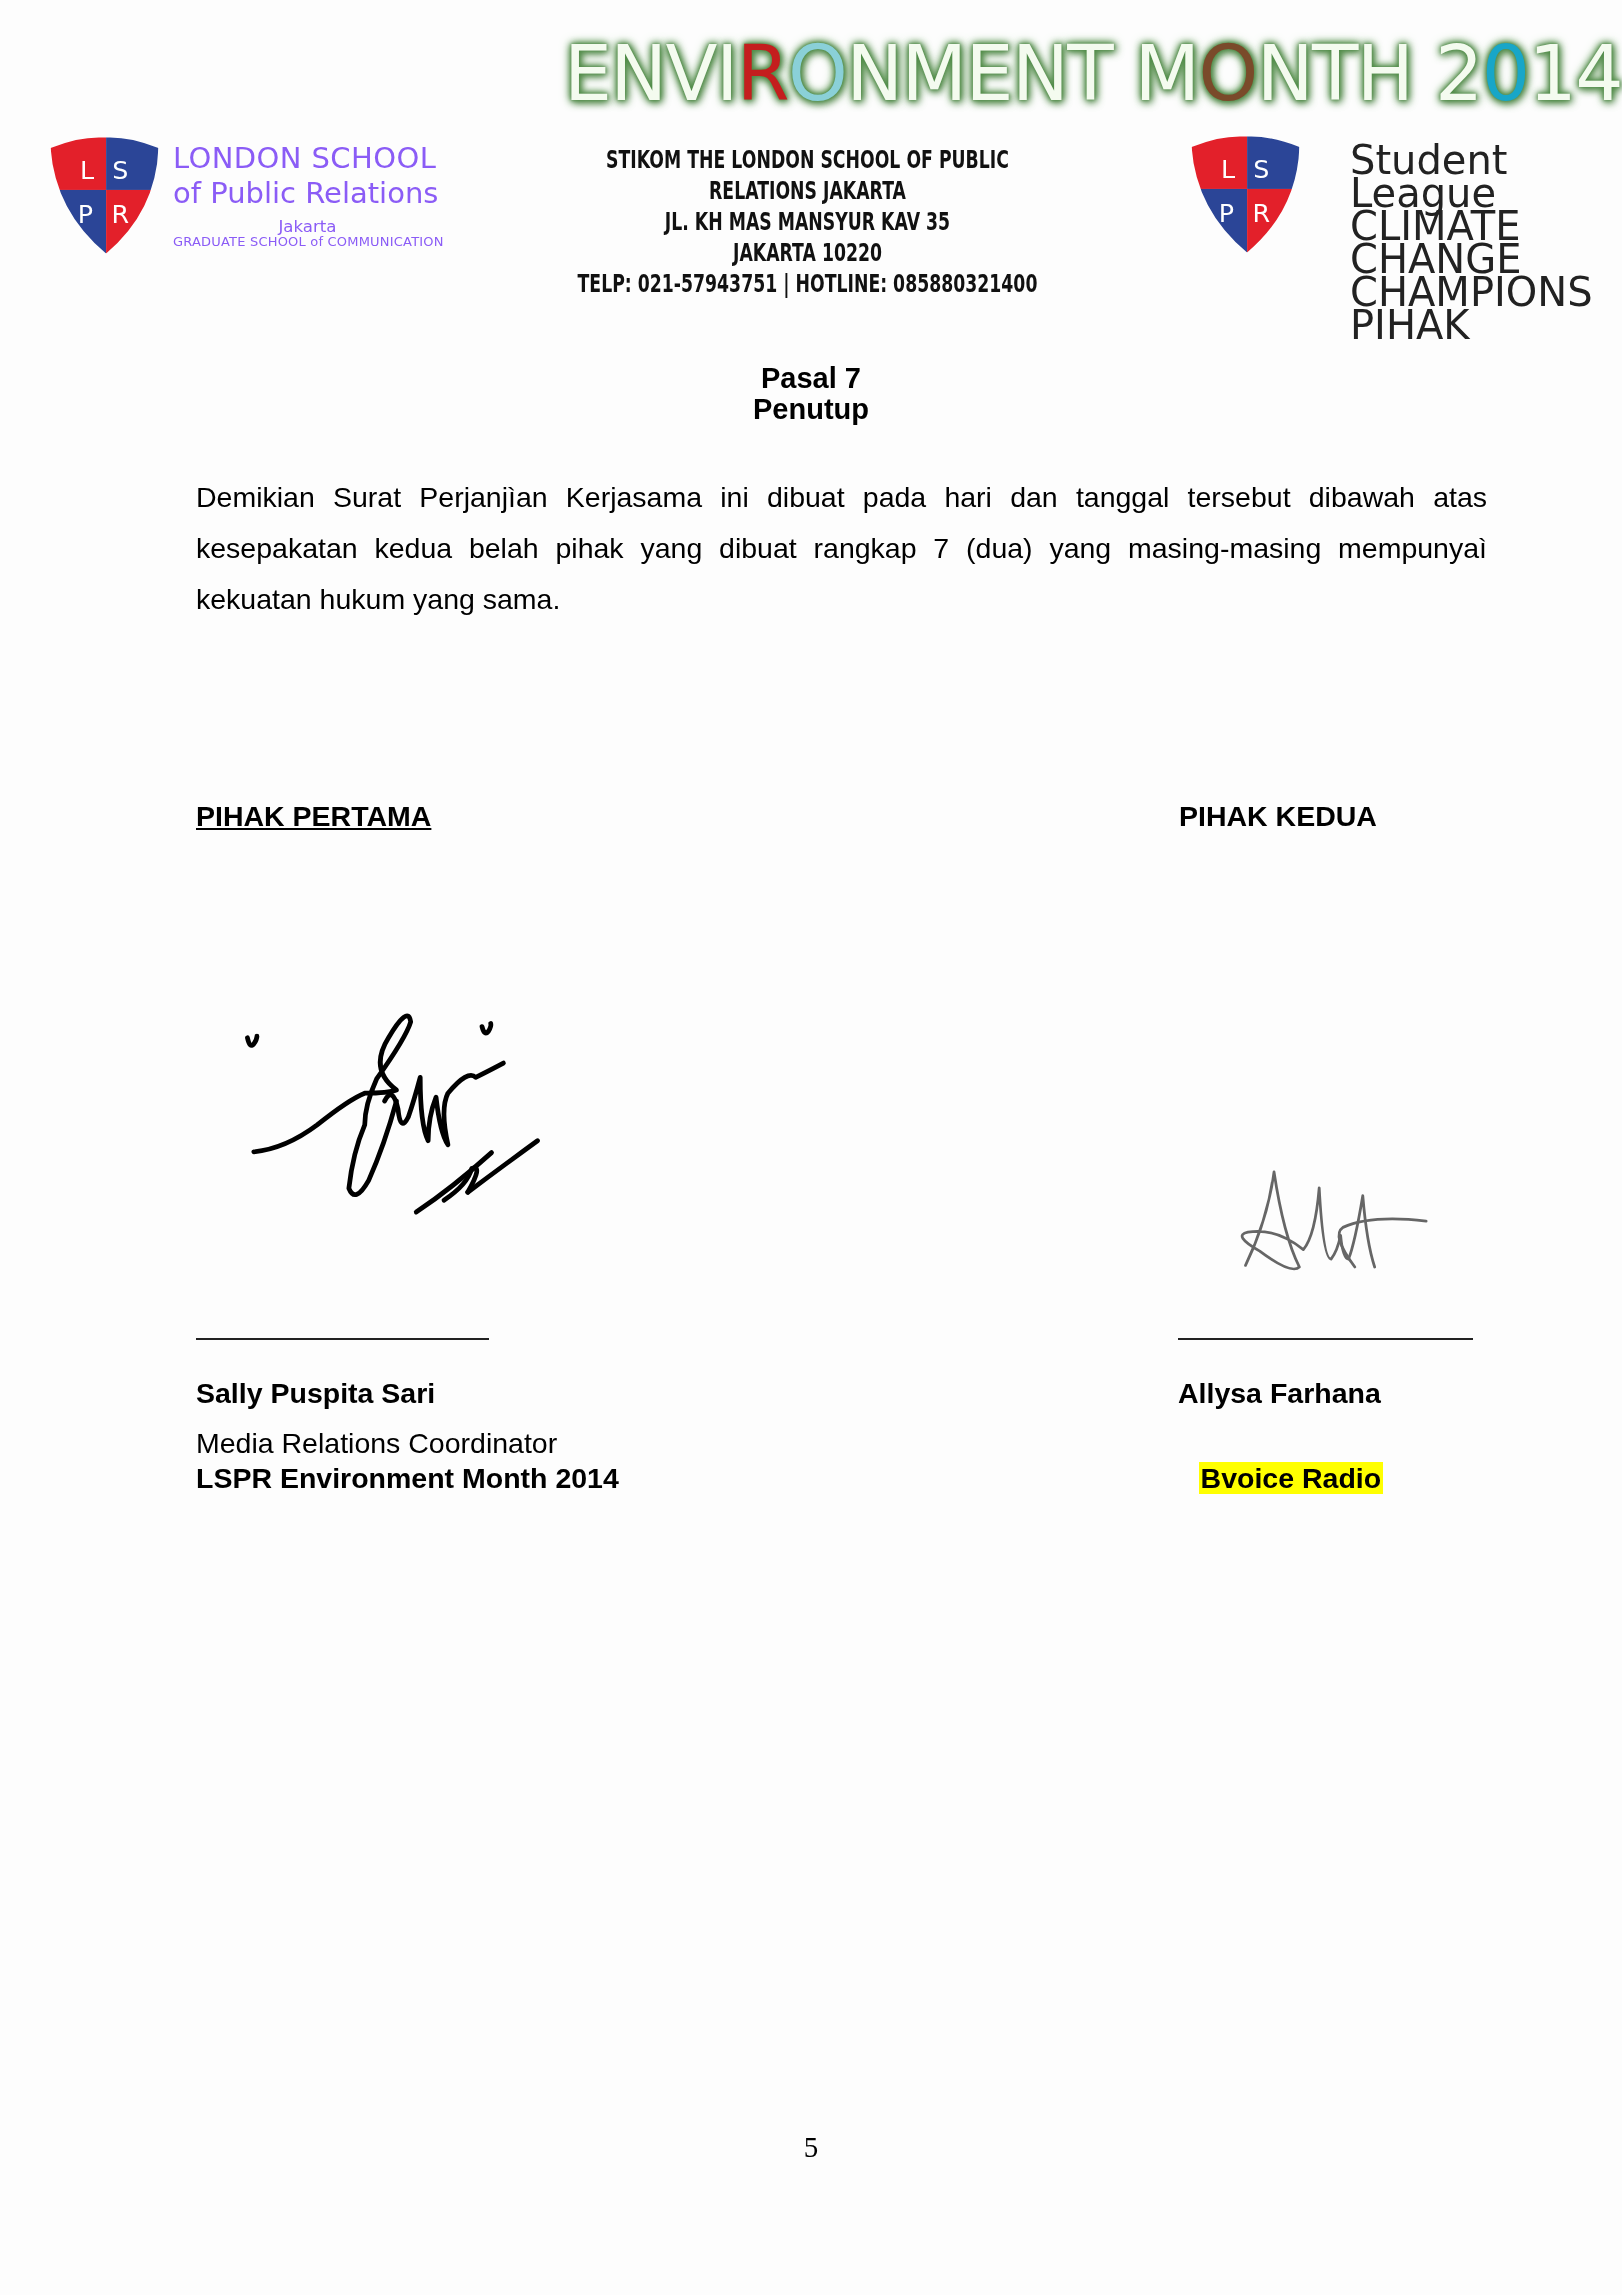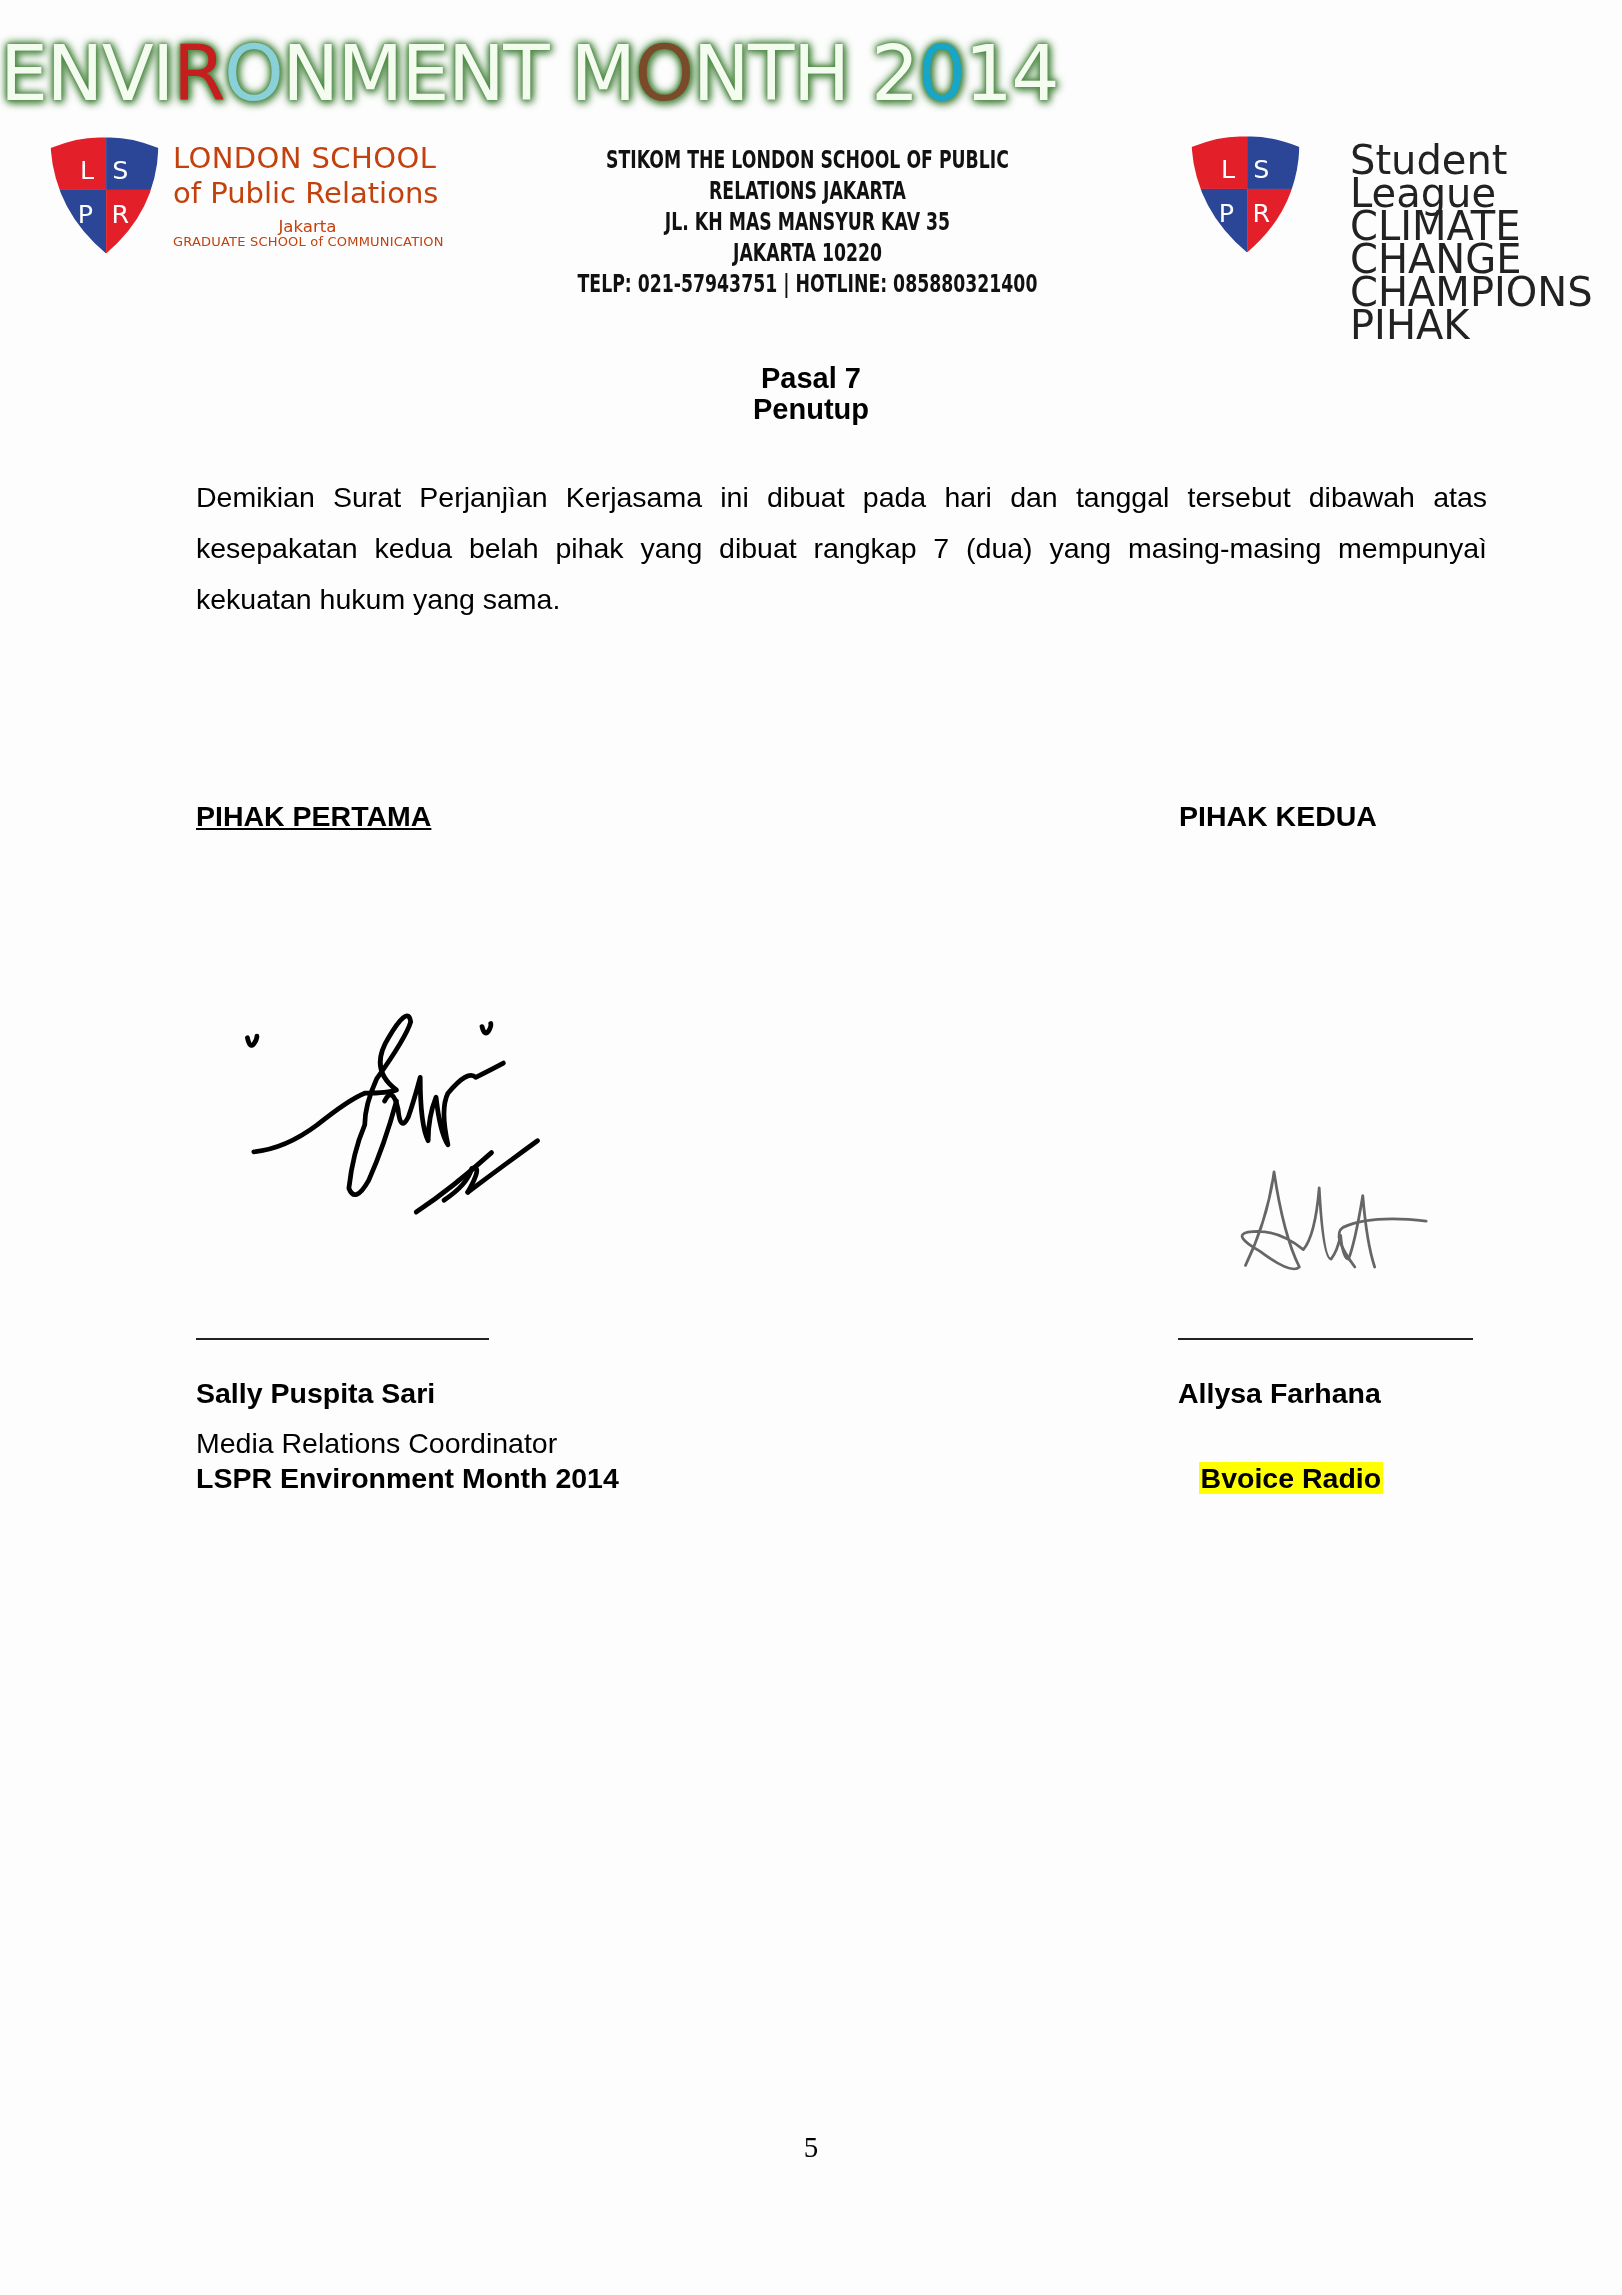--- a/index.html
+++ b/index.html
@@ -1,26 +1,26 @@
 <!DOCTYPE html>
 <html style="font-size:12.7px"><head>
 <meta charset="utf-8">
 <style>
   html, body { margin:0; padding:0; }
   body { width:1622px; height:2295px; background:#fdfdfd; position:relative; overflow:hidden;
          font-family:"Liberation Sans", sans-serif; color:#000; }
   .abs { position:absolute; }
   
-  .banner { left:0; width:1622px; top:30px; text-align:left; font-family:"DejaVu Sans", sans-serif;
+  .banner { left:0; width:1622px; top:30px; text-align:right; font-family:"DejaVu Sans", sans-serif;
             font-size:76px; letter-spacing:-1.6px; color:#f4fbef; font-weight:400;
             text-shadow: 0 0 3.2px #4e8a46, 0 0 7.1px #4e8a46, 0 0 11px #6aa35f, 1.6px 2.4px 8px #3c7035; line-height:87px; }
   .banner .o1 { color:#8ad0d8; } .banner .r1 { color:#c41e1e; } .banner .o2 { color:#7a4a2a; } .banner .o3 { color:#18a6c8; }
   
   .shield { width:111px; height:119px; }
-  .logo-text { font-family:"DejaVu Sans", sans-serif; color:#c2410c; }
+  .logo-text { font-family:"DejaVu Sans", sans-serif; color:#8b5cf6; }
   .lsprL1 { left:173px; top:141px; font-size:29px; line-height:35px; letter-spacing:0.4px; }
   .lsprL2 { left:173px; top:176px; font-size:29px; line-height:35px; }
   .lsprJ { left:173px; top:211px; width:269px; font-size:16.6px; text-align:center; display:flex; align-items:center; gap:6.3px;flex-direction:column; }
   .lsprJ .rule { flex:1; height:1.6px; background:#555; }
   .lsprG { left:173px; top:234px; font-size:13px; letter-spacing:0.2px; }
   .addr { left:475px; width:665px; top:145px; text-align:center; font-family:"DejaVu Sans", sans-serif;
           font-weight:700; font-size:24px; line-height:31px; transform:scaleX(0.72); transform-origin:center top; color:#111; }
   .slL { left:1310px; top:144px; font-size:40px; line-height:33px; color:#222;margin-left:40px; }
   
   .center { left:0; width:1622px; text-align:center; }

